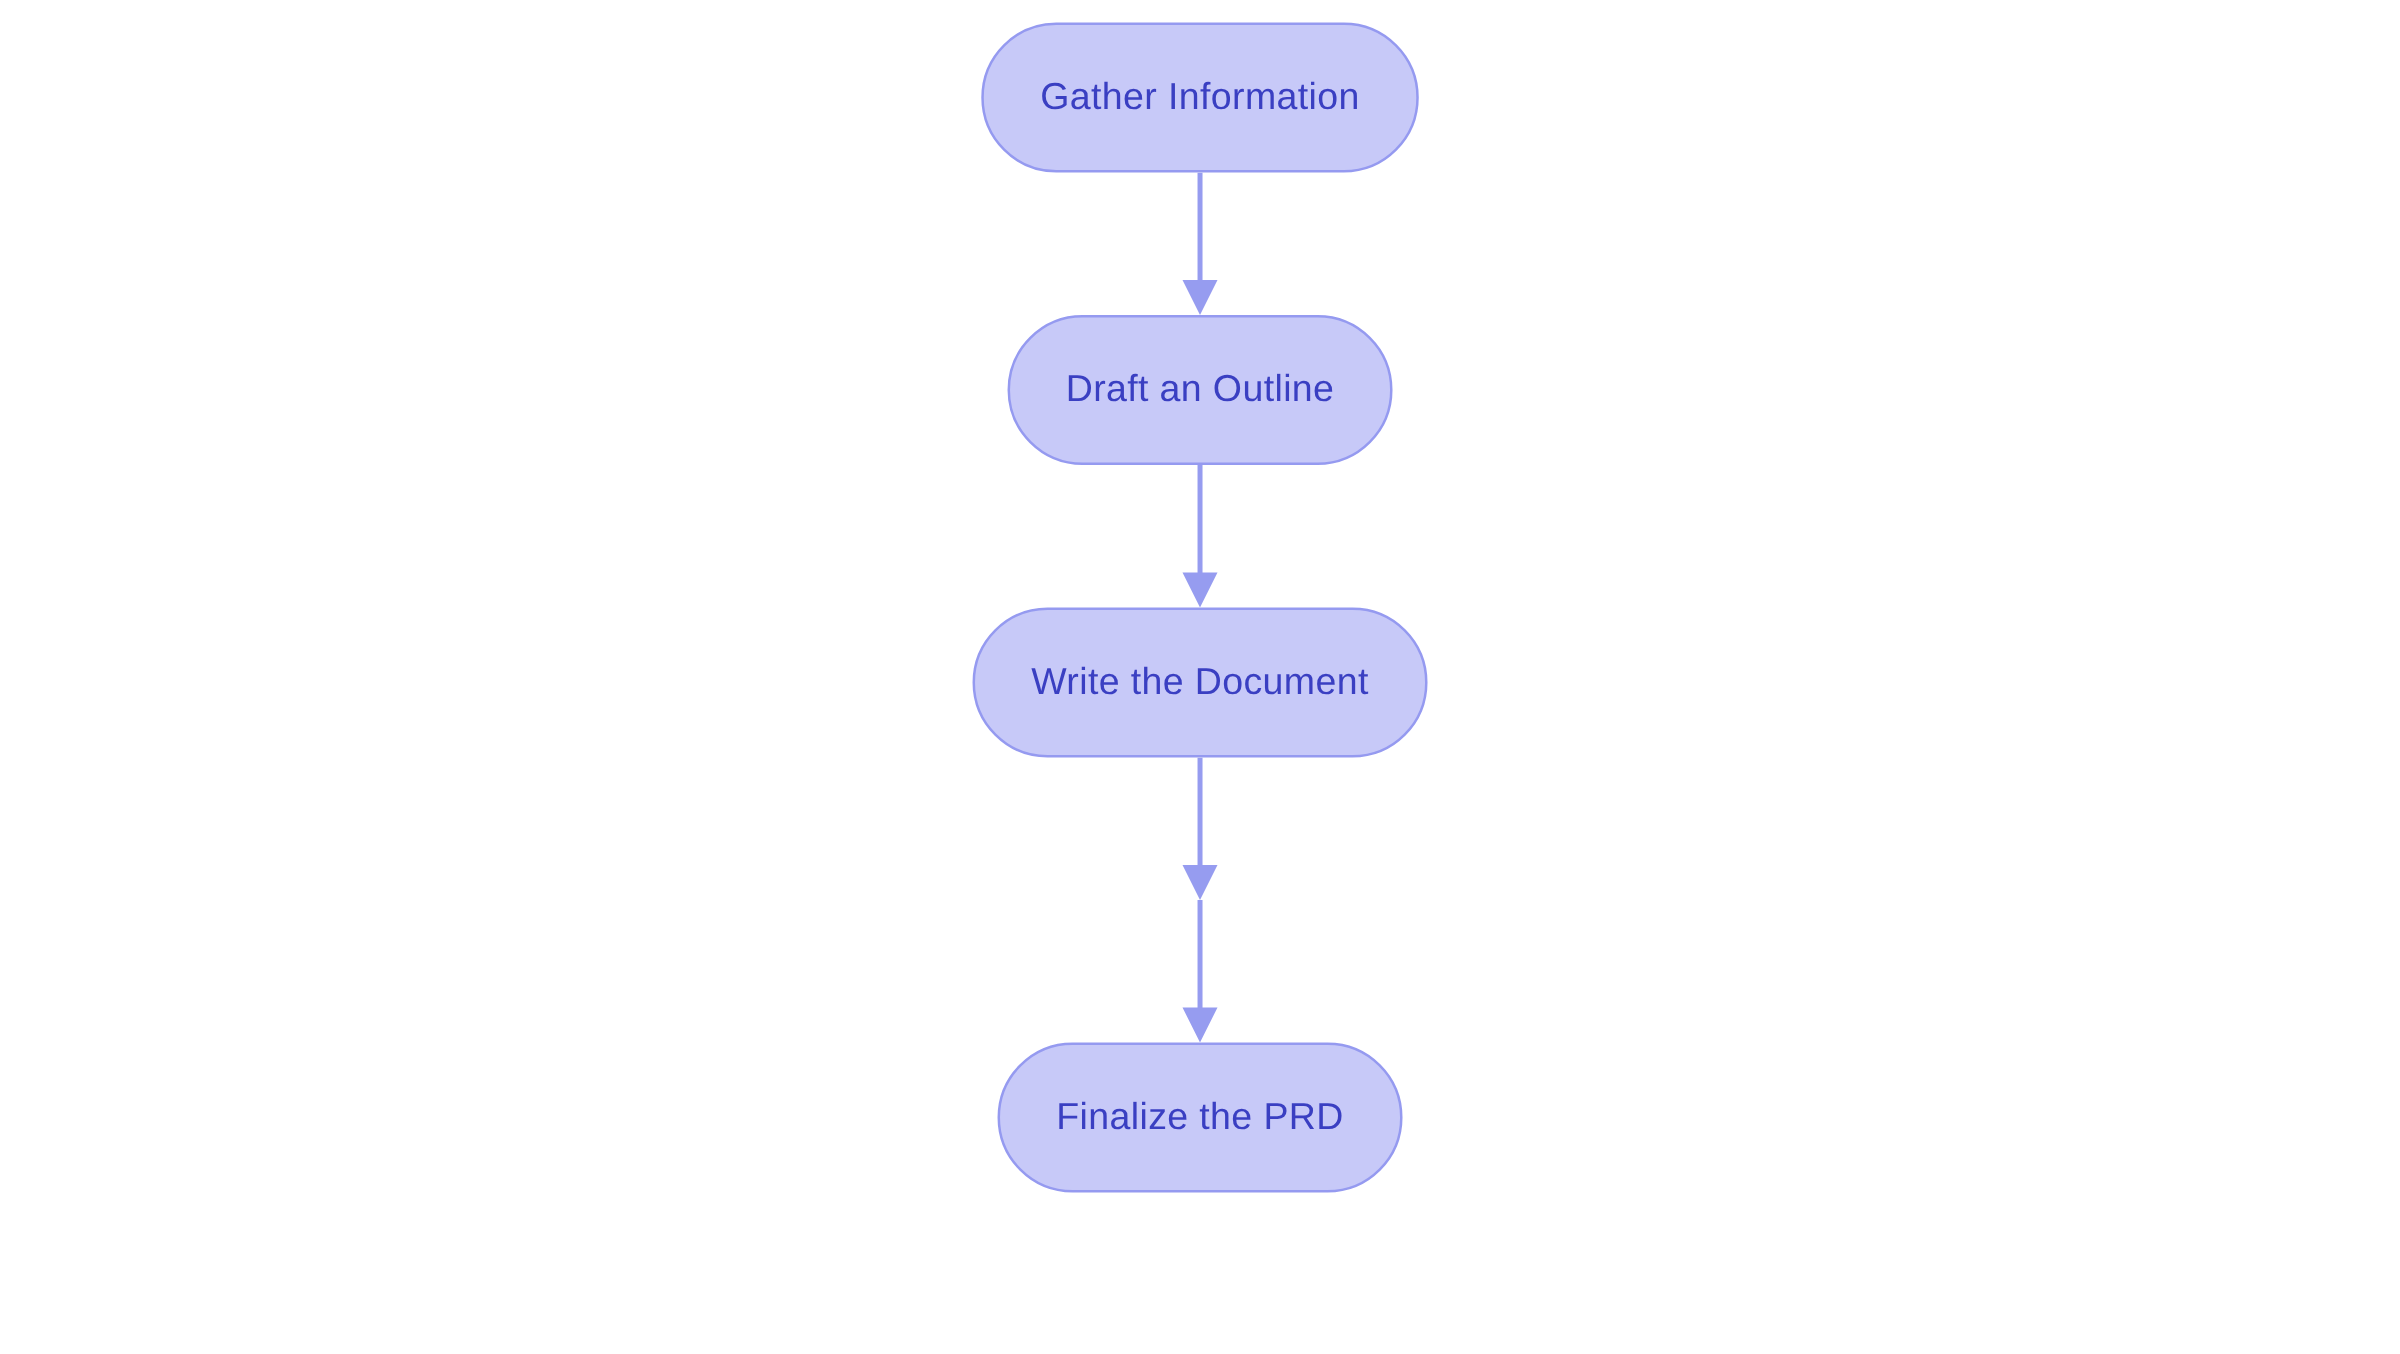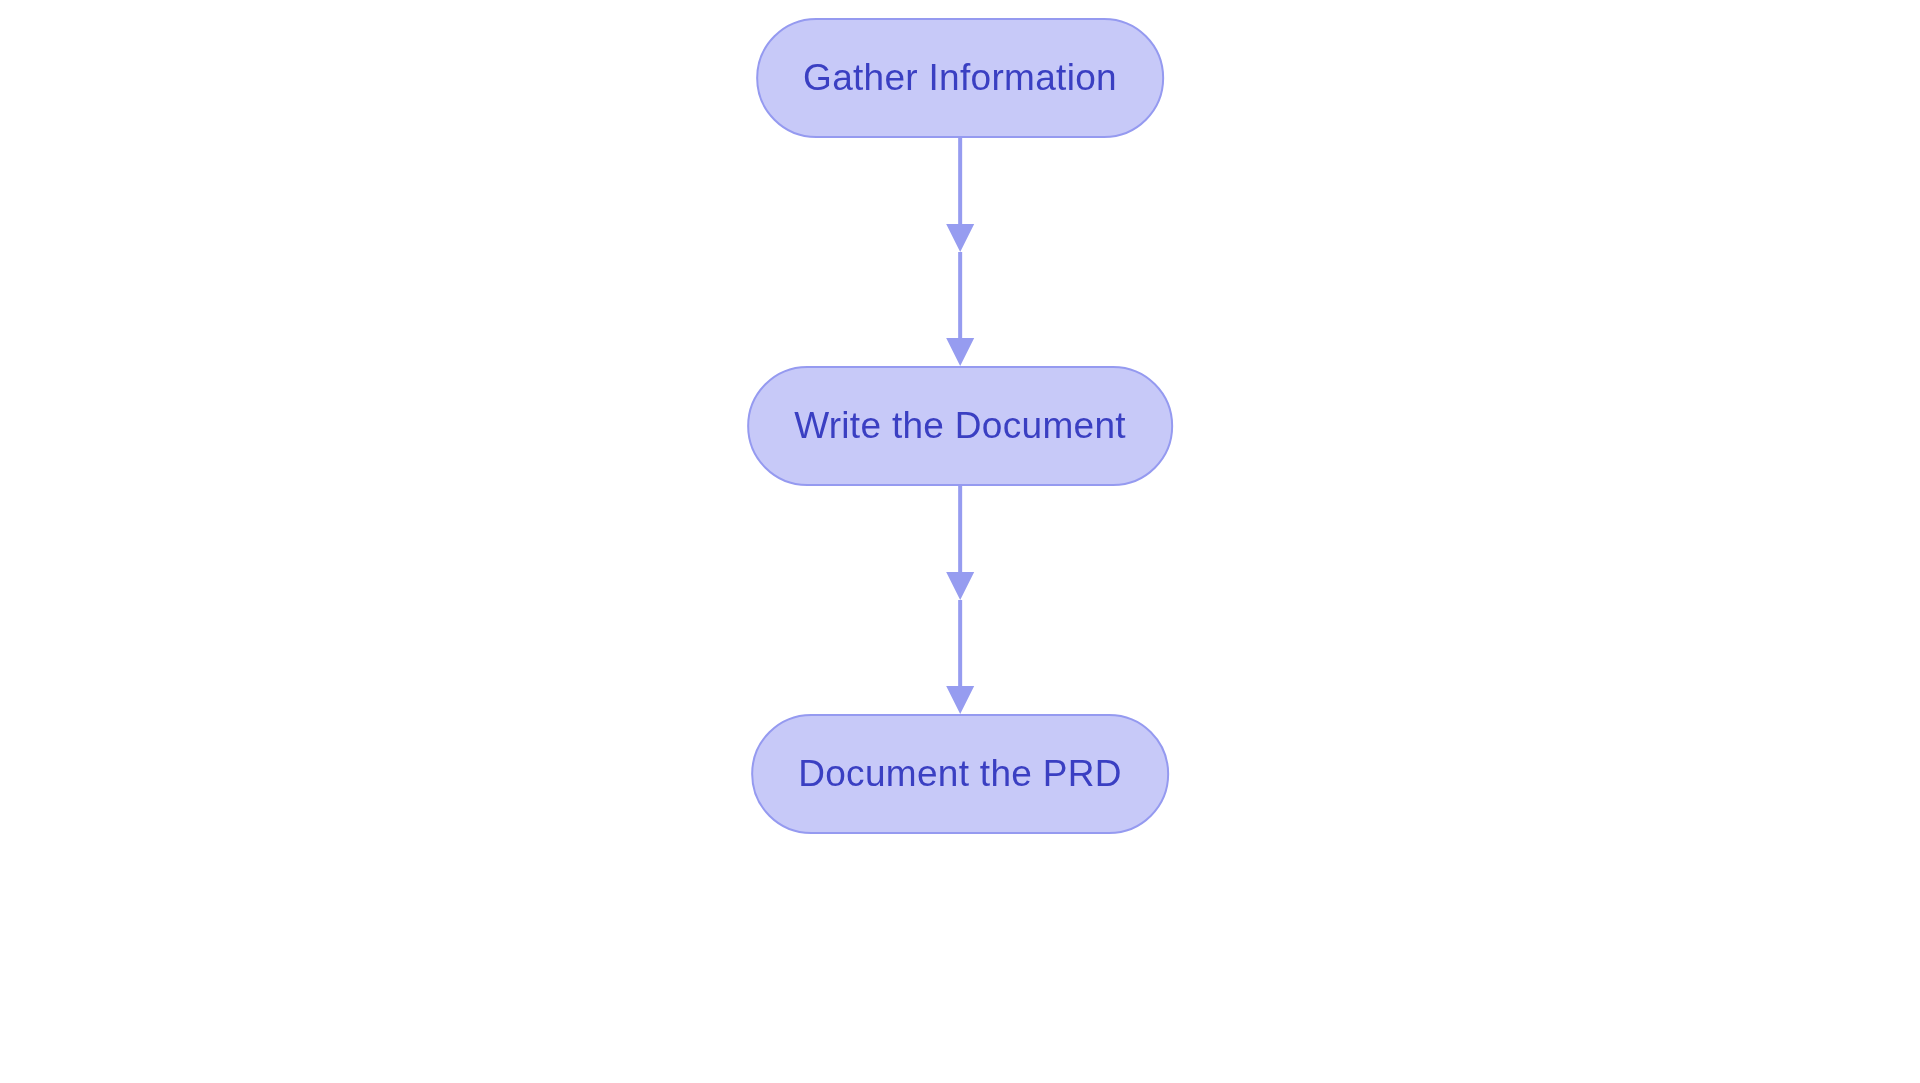--- a/index.html
+++ b/index.html
@@ -31,21 +31,21 @@
     padding: 0 45px;
     display: flex;
     align-items: center;
     justify-content: center;
     background: var(--node-fill);
     border: 2px solid var(--node-border);
     border-radius: 60px;
     white-space: nowrap;
   }
   .flow-node .label {
-    font-size: 37px;
+    font-size: 30px;
     font-weight: 400;
     letter-spacing: 0.3px;
     color: var(--node-text);
   }
   .flow-arrow {
     width: 32px;
     height: 114px;
     display: block;
     color: var(--arrow);
     flex: 0 0 auto;
@@ -58,20 +58,23 @@
 
   <div class="flow-node">
     <span class="label">Gather Information</span>
   </div>
 
   <svg class="flow-arrow" viewBox="0 0 32 114" xmlns="http://www.w3.org/2000/svg">
     <line x1="16" y1="0" x2="16" y2="90" stroke="currentColor" stroke-width="4"></line>
     <polygon points="2,86 30,86 16,114" fill="currentColor"></polygon>
   </svg>
 
+  <div class="flow-node">
+    <span class="label">Draft an Outline</span>
+  </div>
 
   <svg class="flow-arrow" viewBox="0 0 32 114" xmlns="http://www.w3.org/2000/svg">
     <line x1="16" y1="0" x2="16" y2="90" stroke="currentColor" stroke-width="4"></line>
     <polygon points="2,86 30,86 16,114" fill="currentColor"></polygon>
   </svg>
 
   <div class="flow-node">
     <span class="label">Write the Document</span>
   </div>
 
@@ -80,16 +83,16 @@
     <polygon points="2,86 30,86 16,114" fill="currentColor"></polygon>
   </svg>
 
 
   <svg class="flow-arrow" viewBox="0 0 32 114" xmlns="http://www.w3.org/2000/svg">
     <line x1="16" y1="0" x2="16" y2="90" stroke="currentColor" stroke-width="4"></line>
     <polygon points="2,86 30,86 16,114" fill="currentColor"></polygon>
   </svg>
 
   <div class="flow-node">
-    <span class="label">Document the PRD</span>
+    <span class="label">Finalize the PRD</span>
   </div>
 
 </div>
 
 </body></html>

